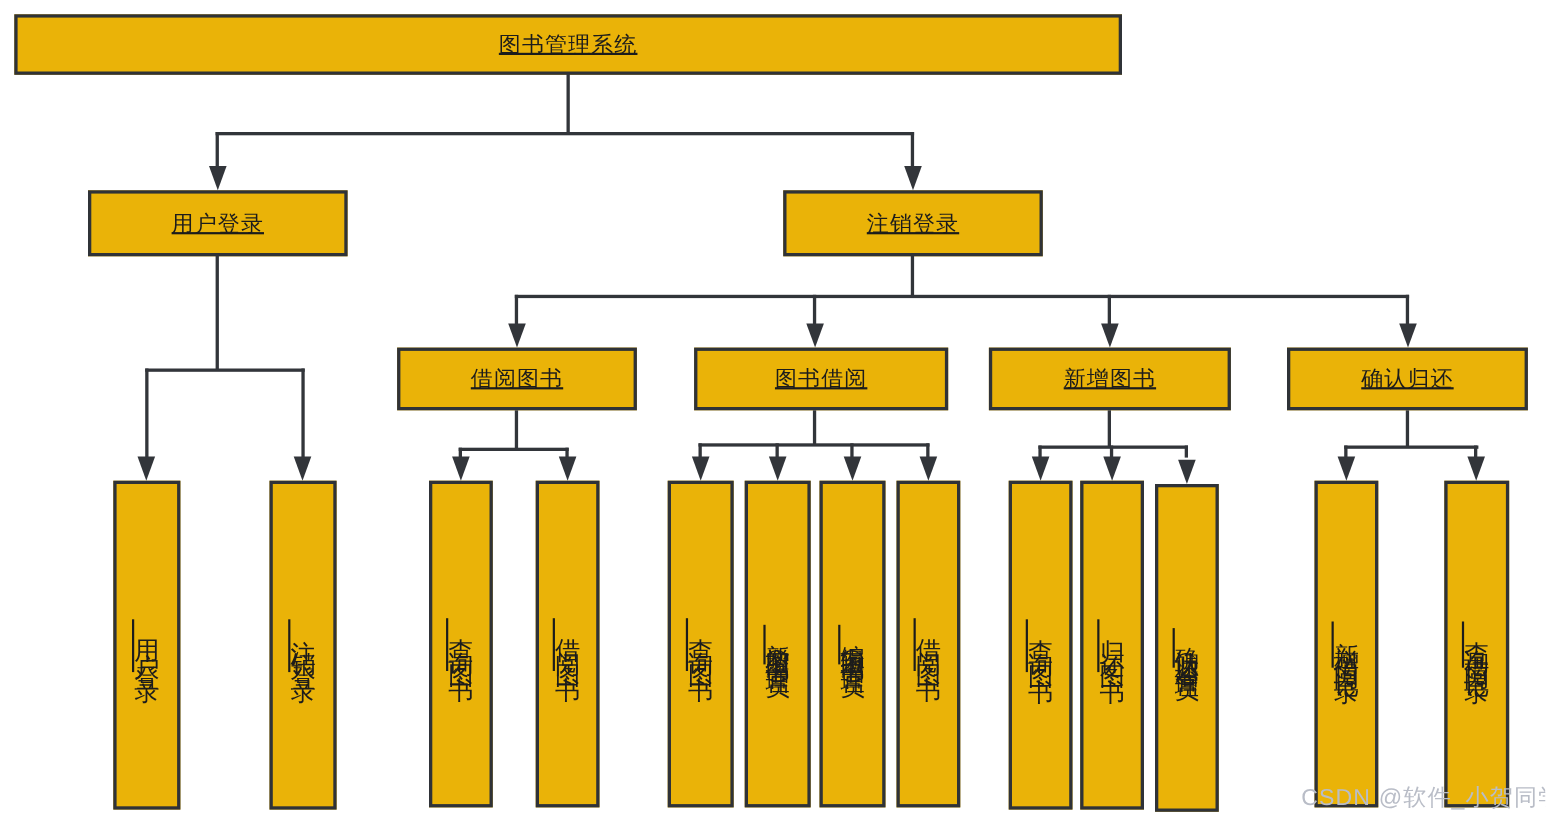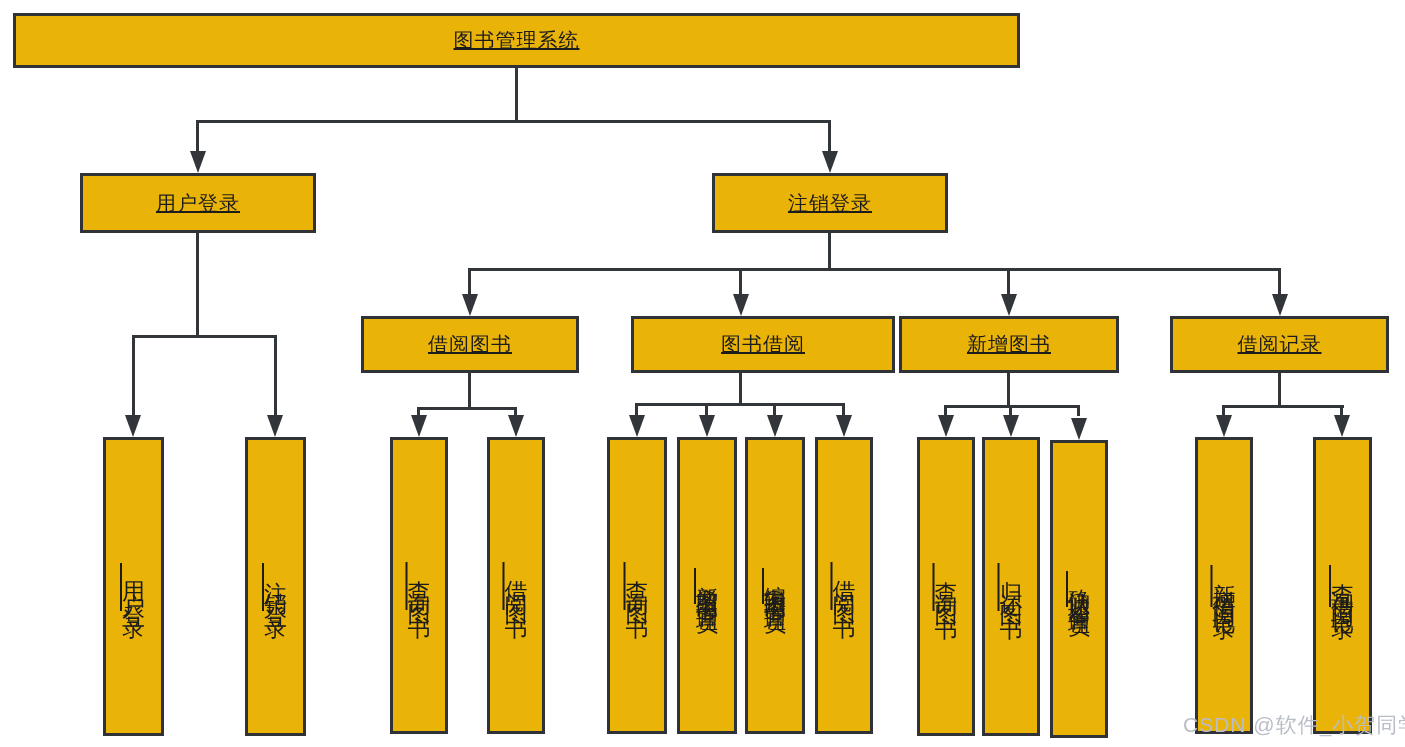--- a/index.html
+++ b/index.html
@@ -22,21 +22,21 @@
   .arrow{
     position:absolute;width:0;height:0;
     border-left:8px solid transparent;border-right:8px solid transparent;
     border-top:22px solid #32353a;
   }
   
   .n-root{left:13px;top:13px;width:1007px;height:55px;}
   .n-l2a{left:80px;top:173px;width:236px;height:60px;}
   .n-l2b{left:712px;top:173px;width:236px;height:60px;}
   .n-l3a{left:361px;top:316px;width:218px;height:57px;}
-  .n-l3b{left:631px;top:316px;width:264px;height:57px;}
+  .n-l3b{left:631px;top:316px;width:231px;height:57px;}
   .n-l3c{left:899px;top:316px;width:220px;height:57px;}
   .n-l3d{left:1170px;top:316px;width:219px;height:57px;}
   .n-ul1{left:103px;top:437px;width:61px;height:299px;}
   .n-ul2{left:245px;top:437px;width:61px;height:299px;}
   .n-nb1{left:390px;top:437px;width:58px;height:297px;}
   .n-nb2{left:487px;top:437px;width:58px;height:297px;}
   .n-bb1{left:607px;top:437px;width:60px;height:297px;}
   .n-bb2{left:677px;top:437px;width:60px;height:297px;}
   .n-bb3{left:745px;top:437px;width:60px;height:297px;}
   .n-bb4{left:815px;top:437px;width:58px;height:297px;}
@@ -69,21 +69,21 @@
   <div class="box n-l3a">
     <span class="lbl">借阅图书</span>
   </div>
   <div class="box n-l3b">
     <span class="lbl">图书借阅</span>
   </div>
   <div class="box n-l3c">
     <span class="lbl">新增图书</span>
   </div>
   <div class="box n-l3d">
-    <span class="lbl">借阅记录</span>
+    <span class="lbl">确认归还</span>
   </div>
 
   <div class="box n-ul1">
     <span class="vlbl">用户登录</span>
   </div>
   <div class="box n-ul2">
     <span class="vlbl">注销登录</span>
   </div>
 
   <div class="box n-nb1">

